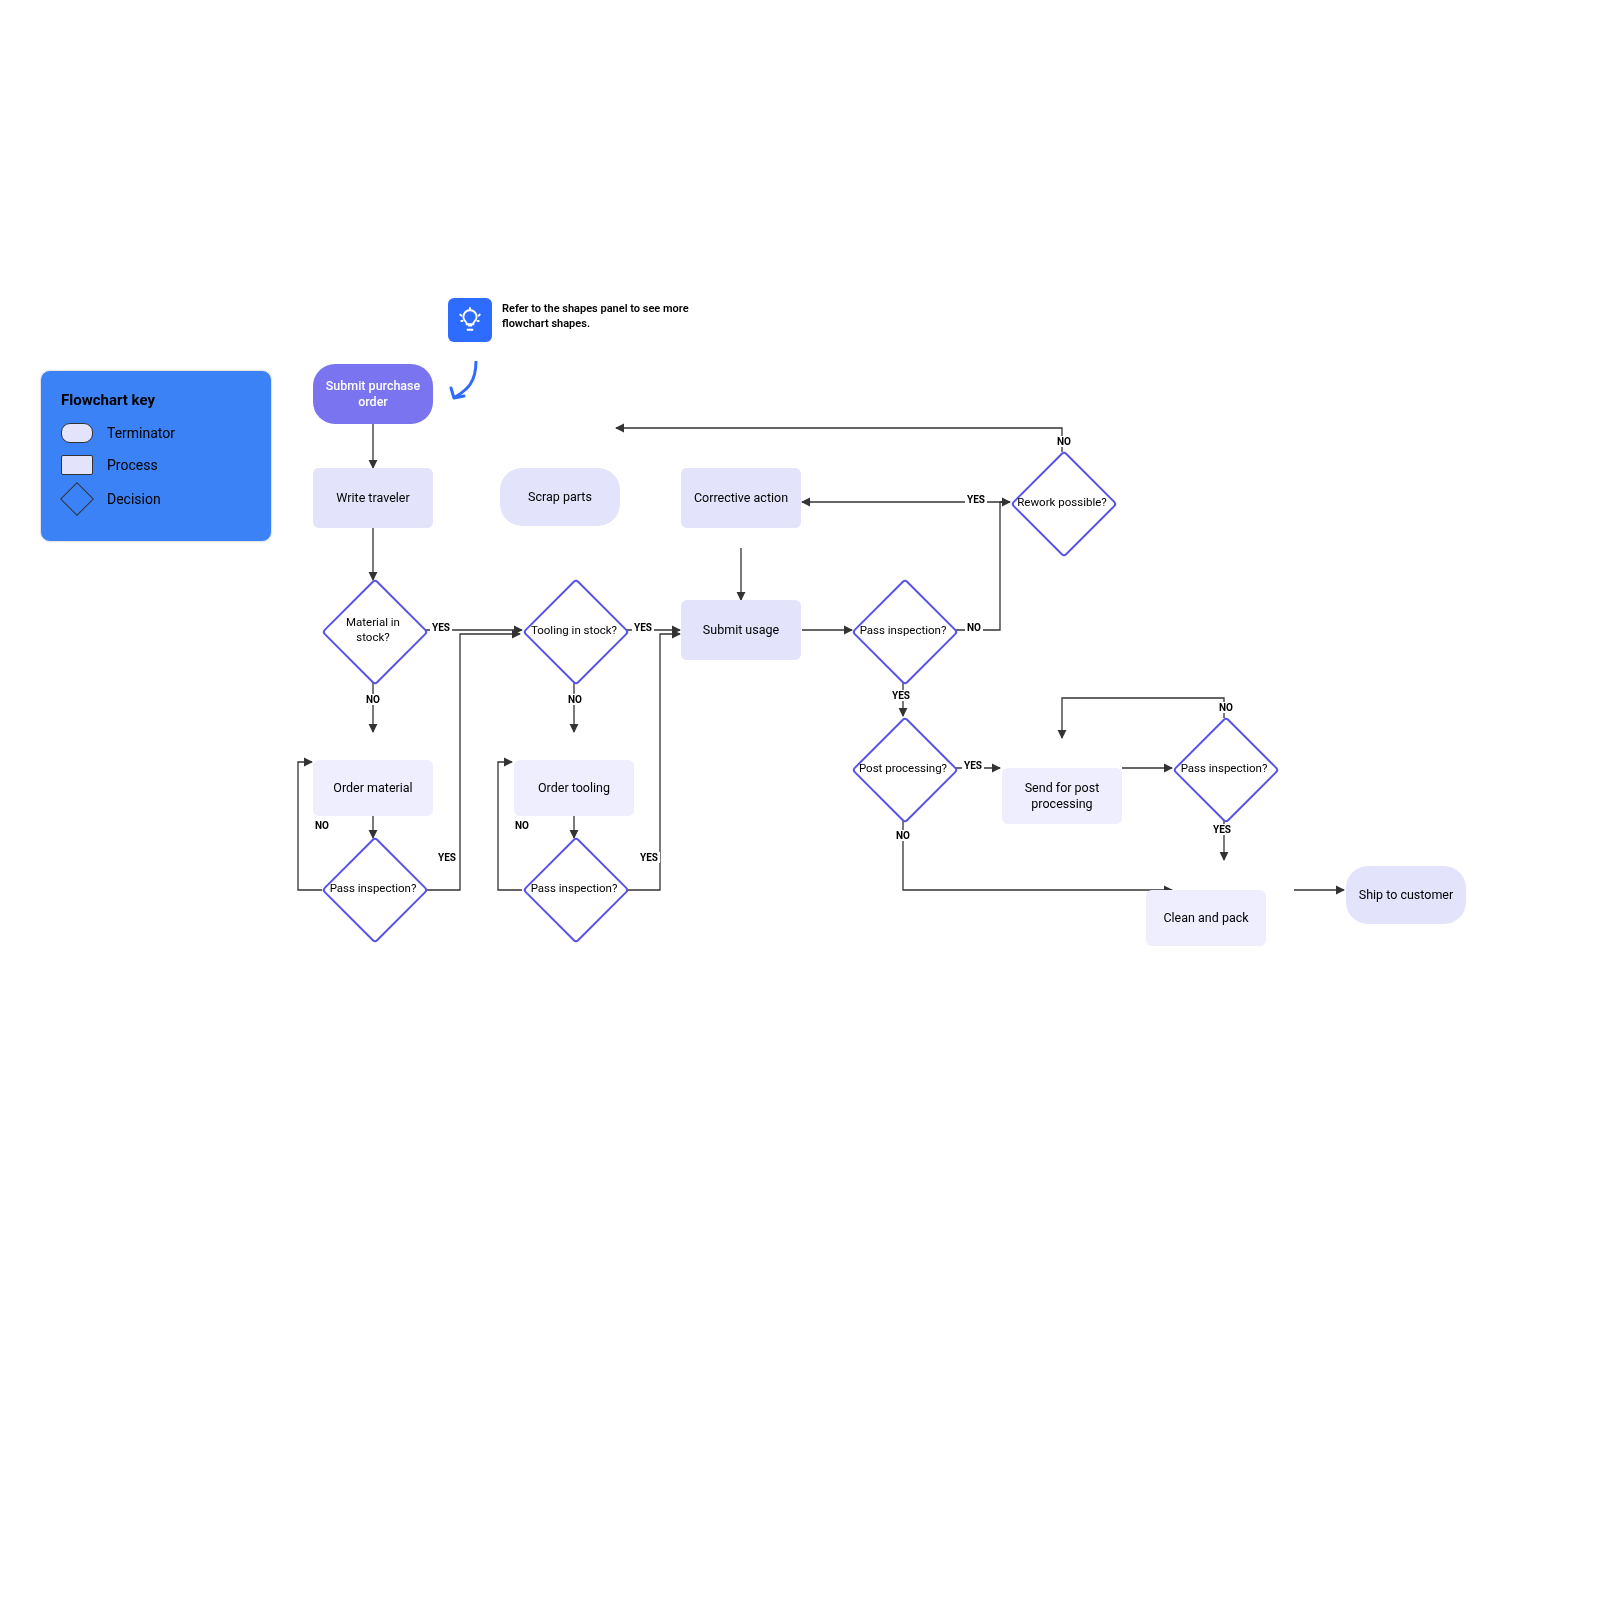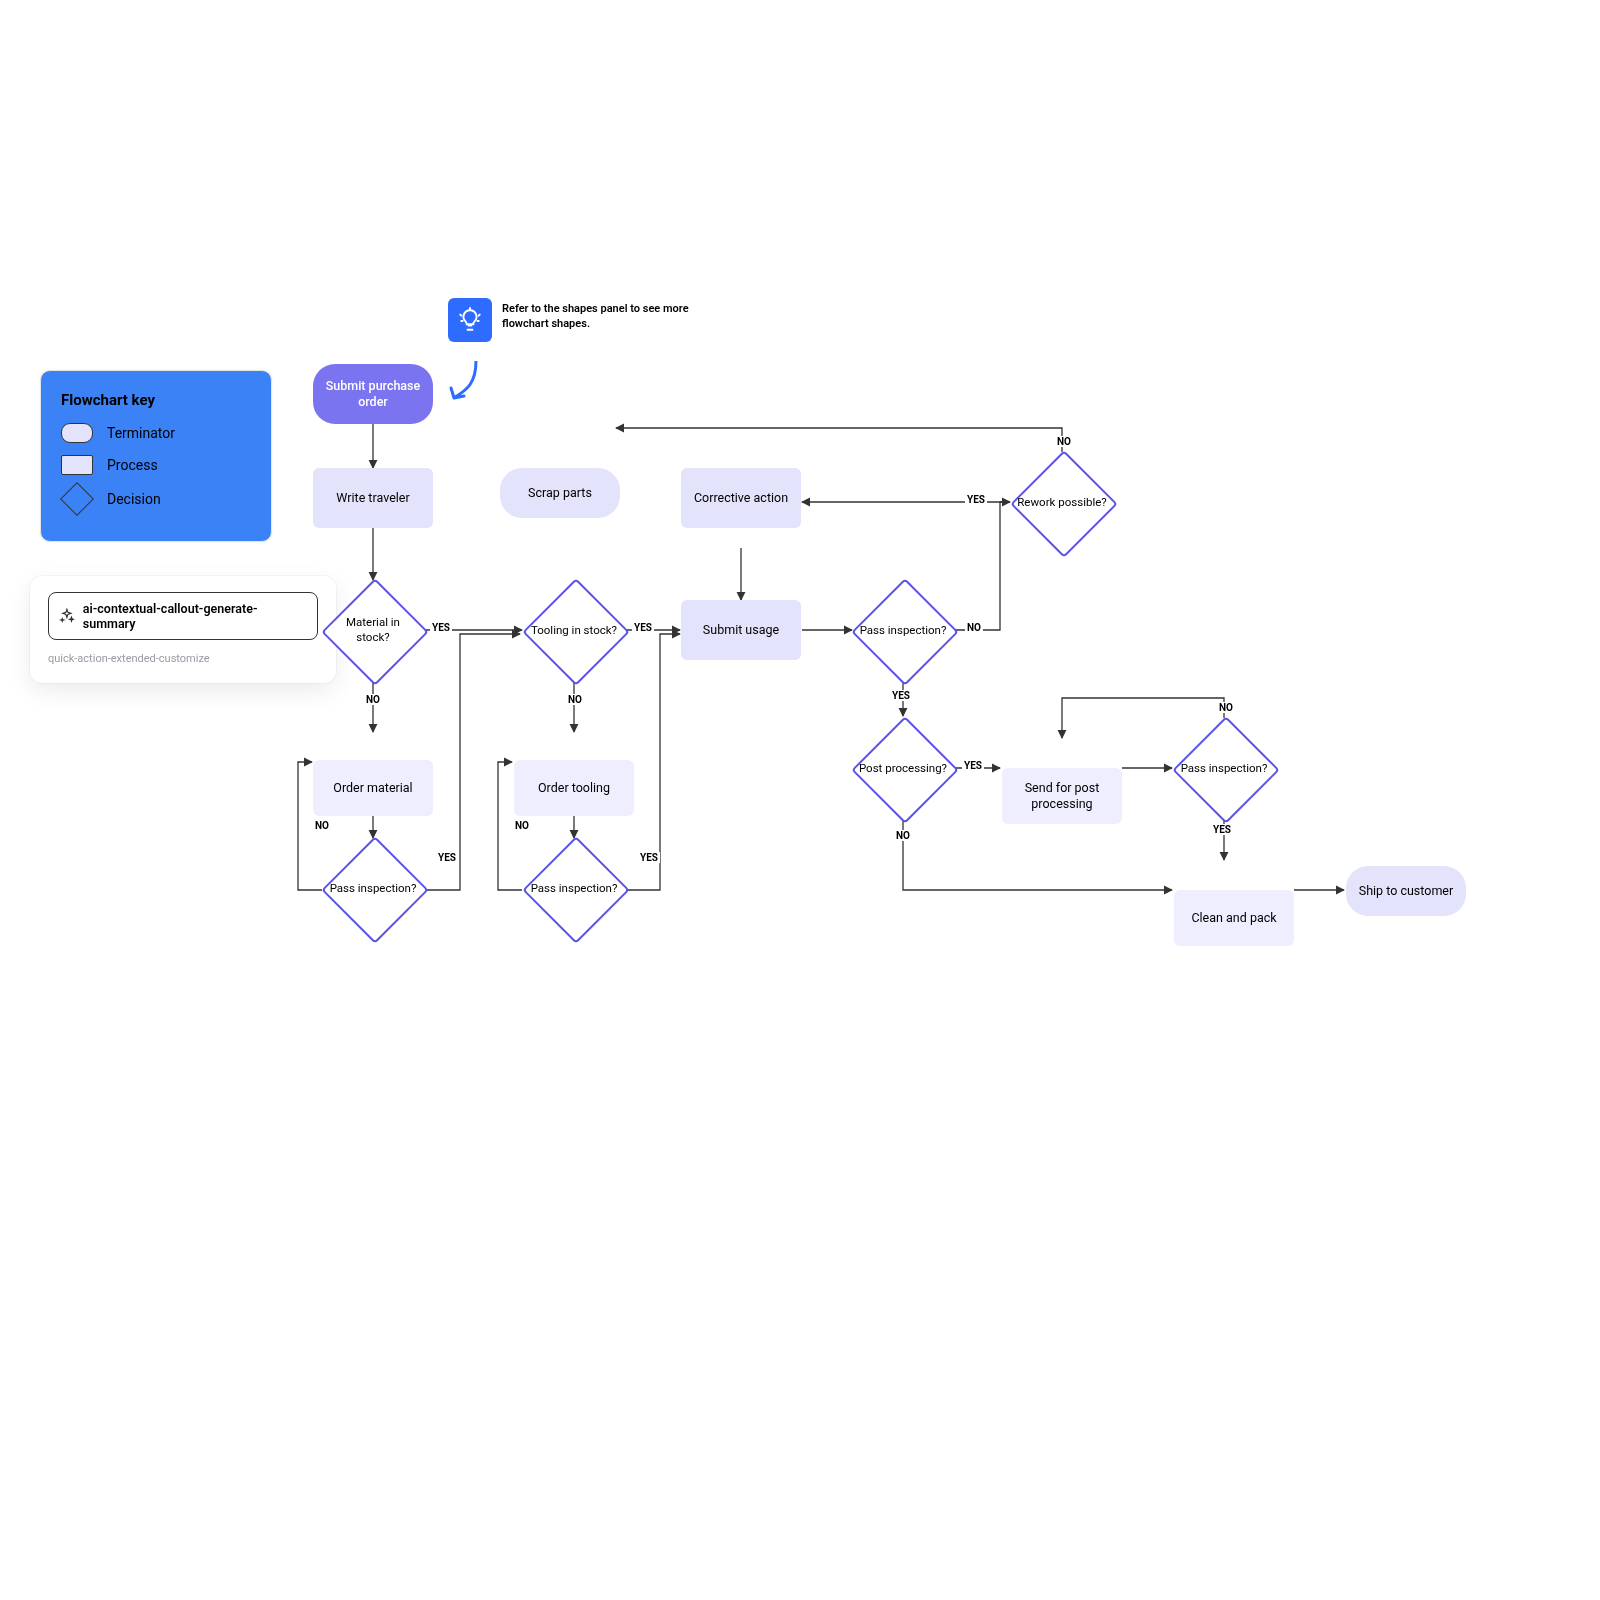--- a/index.html
+++ b/index.html
@@ -20,21 +20,21 @@
   
   .tip-badge{position:absolute;left:448px;top:298px;width:44px;height:44px;border-radius:6px;background:#2e6bff;display:flex;align-items:center;justify-content:center;}
   .tip-badge svg{width:26px;height:26px;stroke:#fff;}
   .tip-text{position:absolute;left:502px;top:302px;width:190px;font-size:11px;font-weight:600;line-height:1.35;}
   .tip-arrow{position:absolute;left:446px;top:356px;width:40px;height:50px;}
   
   .node{position:absolute;display:flex;align-items:center;justify-content:center;text-align:center;font-size:12.5px;line-height:1.3;box-sizing:border-box;}
   .start{width:120px;height:60px;border-radius:22px;background:#7b74f0;color:#fff;font-weight:500;}
   .proc{width:120px;height:60px;border-radius:6px;background:#e3e3fb;}
   .proc-sm{width:120px;height:56px;border-radius:6px;background:#eeeefe;margin-top:28px;}
-  .term{width:120px;height:50px;border-radius:22px;background:#e3e3fb;}
+  .term{width:120px;height:58px;border-radius:22px;background:#e3e3fb;}
   .dec{width:100px;height:100px;}
   .dec .diamond{position:absolute;inset:0;background:#fff;border:2px solid #5a53e8;transform:rotate(45deg);border-radius:4px;width:72px;height:72px;left:14px;top:14px;}
   .dec .lbl{position:relative;z-index:1;width:90px;font-size:11.5px;}
   .edge-lbl{position:absolute;font-size:10px;font-weight:700;background:#fff;padding:0 2px;}
   
   svg.wires{position:absolute;left:0;top:0;width:1600px;height:1600px;pointer-events:none;}
 </style>
 </head>
 <body>
 
@@ -49,29 +49,20 @@
     <div class="row">
       <span class="ico proc"></span>
       <span>Process</span>
     </div>
     <div class="row">
       <span class="ico dec"></span>
       <span>Decision</span>
     </div>
   </div>
 
-  <div class="ai-card">
-    <div class="ai-btn">
-      <svg viewBox="0 0 24 24" fill="none" stroke="#333" stroke-width="1.8">
-        <path d="M12 2l1.5 4.5L18 8l-4.5 1.5L12 14l-1.5-4.5L6 8l4.5-1.5L12 2zM19 14l.8 2.2L22 17l-2.2.8L19 20l-.8-2.2L16 17l2.2-.8L19 14zM5 16l.6 1.6L7 18l-1.4.4L5 20l-.6-1.6L3 18l1.4-.4L5 16z"></path>
-      </svg>
-      <span>ai-contextual-callout-generate-summary</span>
-    </div>
-    <div class="ai-sub">quick-action-extended-customize</div>
-  </div>
 
   <div class="tip-badge">
     <svg viewBox="0 0 24 24" fill="none" stroke-width="1.8">
       <path d="M9 21h6M10 17h4M12 3a6 6 0 00-4 10.5c.7.7 1 1.5 1 2.5h6c0-1 .3-1.8 1-2.5A6 6 0 0012 3z"></path>
       <path d="M4 8l-1-1M20 8l1-1M12 1v1M5 13H4M20 13h-1" stroke-linecap="round"></path>
     </svg>
   </div>
   <div class="tip-text">Refer to the shapes panel to see more flowchart shapes.</div>
   <svg class="tip-arrow" viewBox="0 0 40 50">
     <path d="M30 5 C 30 30, 18 35, 8 42" stroke="#2e6bff" stroke-width="3" fill="none"></path>
@@ -208,20 +199,20 @@
       <span class="lbl">Post processing?</span>
     </div>
   <div class="node proc-sm" style="left:1002px;top:740px">
       <span>Send for post processing</span>
     </div>
   <div class="node dec" style="left:1174px;top:718px">
       <div class="diamond"></div>
       <span class="lbl">Pass inspection?</span>
     </div>
 
-  <div class="node proc-sm" style="left:1174px;top:862px">
+  <div class="node proc-sm" style="left:1146px;top:862px">
       <span>Clean and pack</span>
     </div>
   <div class="node term" style="left:1346px;top:866px">
       <span>Ship to customer</span>
     </div>
 
 </div>
 
 </body></html>

